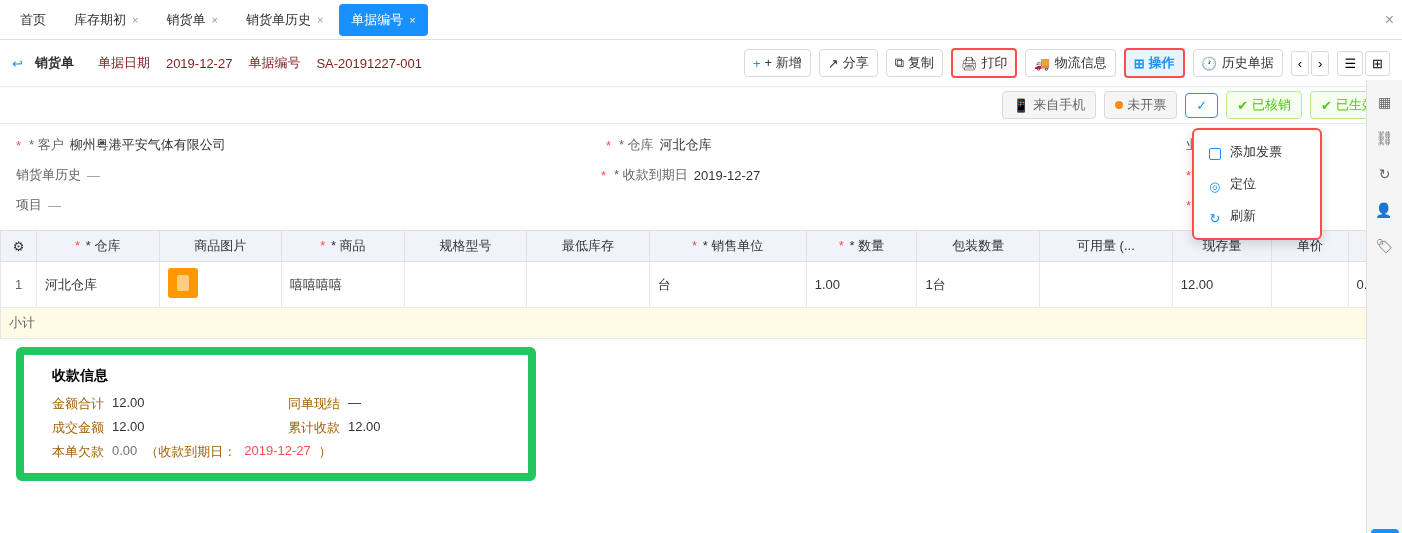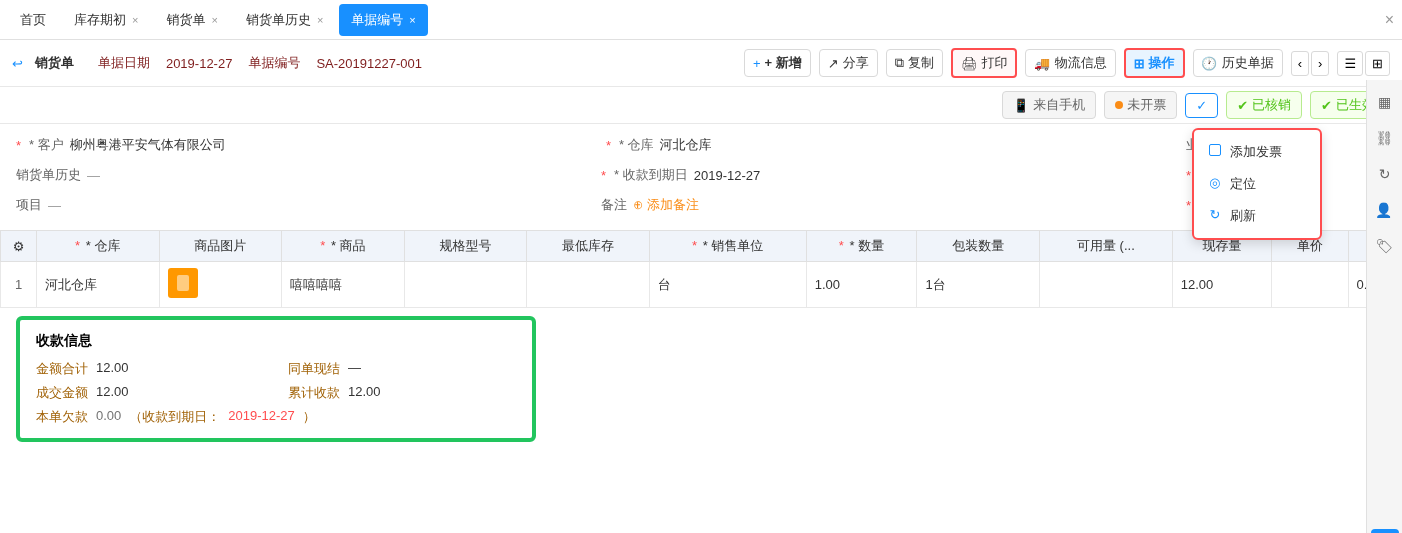--- a/index.html
+++ b/index.html
@@ -73,21 +73,21 @@
     th { background: #f0f4fa; border: 1px solid #e0e0e0; padding: 6px 8px; text-align: center; font-weight: normal; color: #333; white-space: nowrap; }
     td { border: 1px solid #e8e8e8; padding: 6px 8px; color: #333; white-space: nowrap; }
     tr.subtotal td { background: #fffbe6; }
     .col-settings { width: 36px; text-align: center; }
     .row-num { text-align: center; color: #666; }
     .product-img { width: 30px; height: 30px; background: #ff9800; border-radius: 3px; display: inline-block; position: relative; }
     .product-img::after { content: ''; position: absolute; top: 50%; left: 50%; transform: translate(-50%,-50%); width: 12px; height: 16px; background: rgba(255,255,255,0.5); border-radius: 2px; }
 
     
     .bottom-info {
-      border: 4px solid #22c55e; border-radius: 6px; margin: 8px 16px; padding: 12px 16px;
+      border: 8px solid #22c55e; border-radius: 6px; margin: 8px 16px; padding: 12px 28px;
       background: #fff; max-width: 520px;
     }
     .bottom-info-title { font-weight: bold; margin-bottom: 10px; font-size: 14px; }
     .info-grid { display: grid; grid-template-columns: 1fr 1fr; gap: 6px 24px; }
     .info-row { display: flex; gap: 8px; }
     .info-label { color: #a16207; white-space: nowrap; }
     .info-value { color: #333; }
     .info-value.red { color: #737373; }
     .info-value.date-red { color: #ff4d4f; }
 
@@ -98,21 +98,21 @@
     }
     .sidebar-icon { width: 28px; height: 28px; display: flex; align-items: center; justify-content: center; cursor: pointer; border-radius: 4px; color: #666; font-size: 14px; }
     .sidebar-icon.active { background: #1890ff; color: #fff; border-radius: 4px; }
 
     
     .dropdown-menu {
       position: absolute; top: 88px; right: 80px; background: #fff; border: 2px solid #ff4d4f;
       border-radius: 6px; z-index: 100; min-width: 130px; padding: 6px 0; box-shadow: 0 4px 12px rgba(0,0,0,0.15);
     }
     .dropdown-item {
-      display: flex; align-items: flex-start; gap: 8px; padding: 7px 14px; cursor: pointer; color: #333;
+      display: flex; align-items: flex-end; gap: 8px; padding: 7px 14px; cursor: pointer; color: #333;
     }
     .dropdown-icon { width: 14px; height: 14px; display: inline-flex; align-items: center; justify-content: center; }
     .icon-square { width: 12px; height: 12px; border: 1.5px solid #1890ff; border-radius: 2px; }
     .icon-circle { width: 10px; height: 10px; border-radius: 50%; border: 1.5px solid #1890ff; }
     .icon-circle-blue { width: 10px; height: 10px; border-radius: 50%; background: #1890ff; }
   </style>
 </head>
 <body>
 
 <div class="tab-bar">
@@ -146,21 +146,21 @@
     <span class="doc-title">销货单</span>
     <span class="doc-meta">单据日期</span>
     <span class="doc-meta">2019-12-27</span>
     <span class="doc-meta">单据编号</span>
     <span class="doc-meta">SA-20191227-001</span>
 
     <div class="toolbar-spacer"></div>
 
     <button class="toolbar-btn">
       <span style="color:#1890ff;">+</span>
-      <span style="color:#333;font-weight:bold;">+ 新增</span>
+      <span style="color:#333;">+ 新增</span>
     </button>
     <button class="toolbar-btn">
       <span>↗</span>
       <span>分享</span>
     </button>
     <button class="toolbar-btn">
       <span>⧉</span>
       <span>复制</span>
     </button>
     <button class="toolbar-btn op-btn-active" style="border:2px solid #ff4d4f; background:#fff8f8;">
@@ -247,27 +247,20 @@
         <span class="field-label">* 票据类型</span>
         <span class="field-value">不开票</span>
       </div>
     </div>
     <div class="form-row" style="margin-bottom:4px;gap:13px;">
       <div class="form-field">
         <span class="field-label">项目</span>
         <span class="field-dash">—</span>
       </div>
       <div style="flex:1"></div>
-      <div class="form-field">
-        <span class="field-label">备注</span>
-        <span style="color:#fa8c16; cursor:pointer;">
-          <span>⊕</span>
-          <span>添加备注</span>
-        </span>
-      </div>
       <div style="flex:1"></div>
       <div class="form-field">
         <span class="field-required">*</span>
         <span class="field-label">* 业务员孟</span>
         <span class="field-dash">—</span>
       </div>
     </div>
   </div>
 
   <div class="table-container">
@@ -314,20 +307,23 @@
           <td></td>
           <td></td>
           <td>台</td>
           <td>1.00</td>
           <td>1台</td>
           <td></td>
           <td>12.00</td>
           <td></td>
           <td>0.</td>
         </tr>
+        <tr class="subtotal">
+          <td colspan="13" style="color:#666;">小计</td>
+        </tr>
       </tbody>
     </table>
   </div>
 
   <div class="bottom-info">
     <div class="bottom-info-title">收款信息</div>
     <div class="info-grid">
       <div class="info-row">
         <span class="info-label">金额合计</span>
         <span class="info-value">12.00</span>

